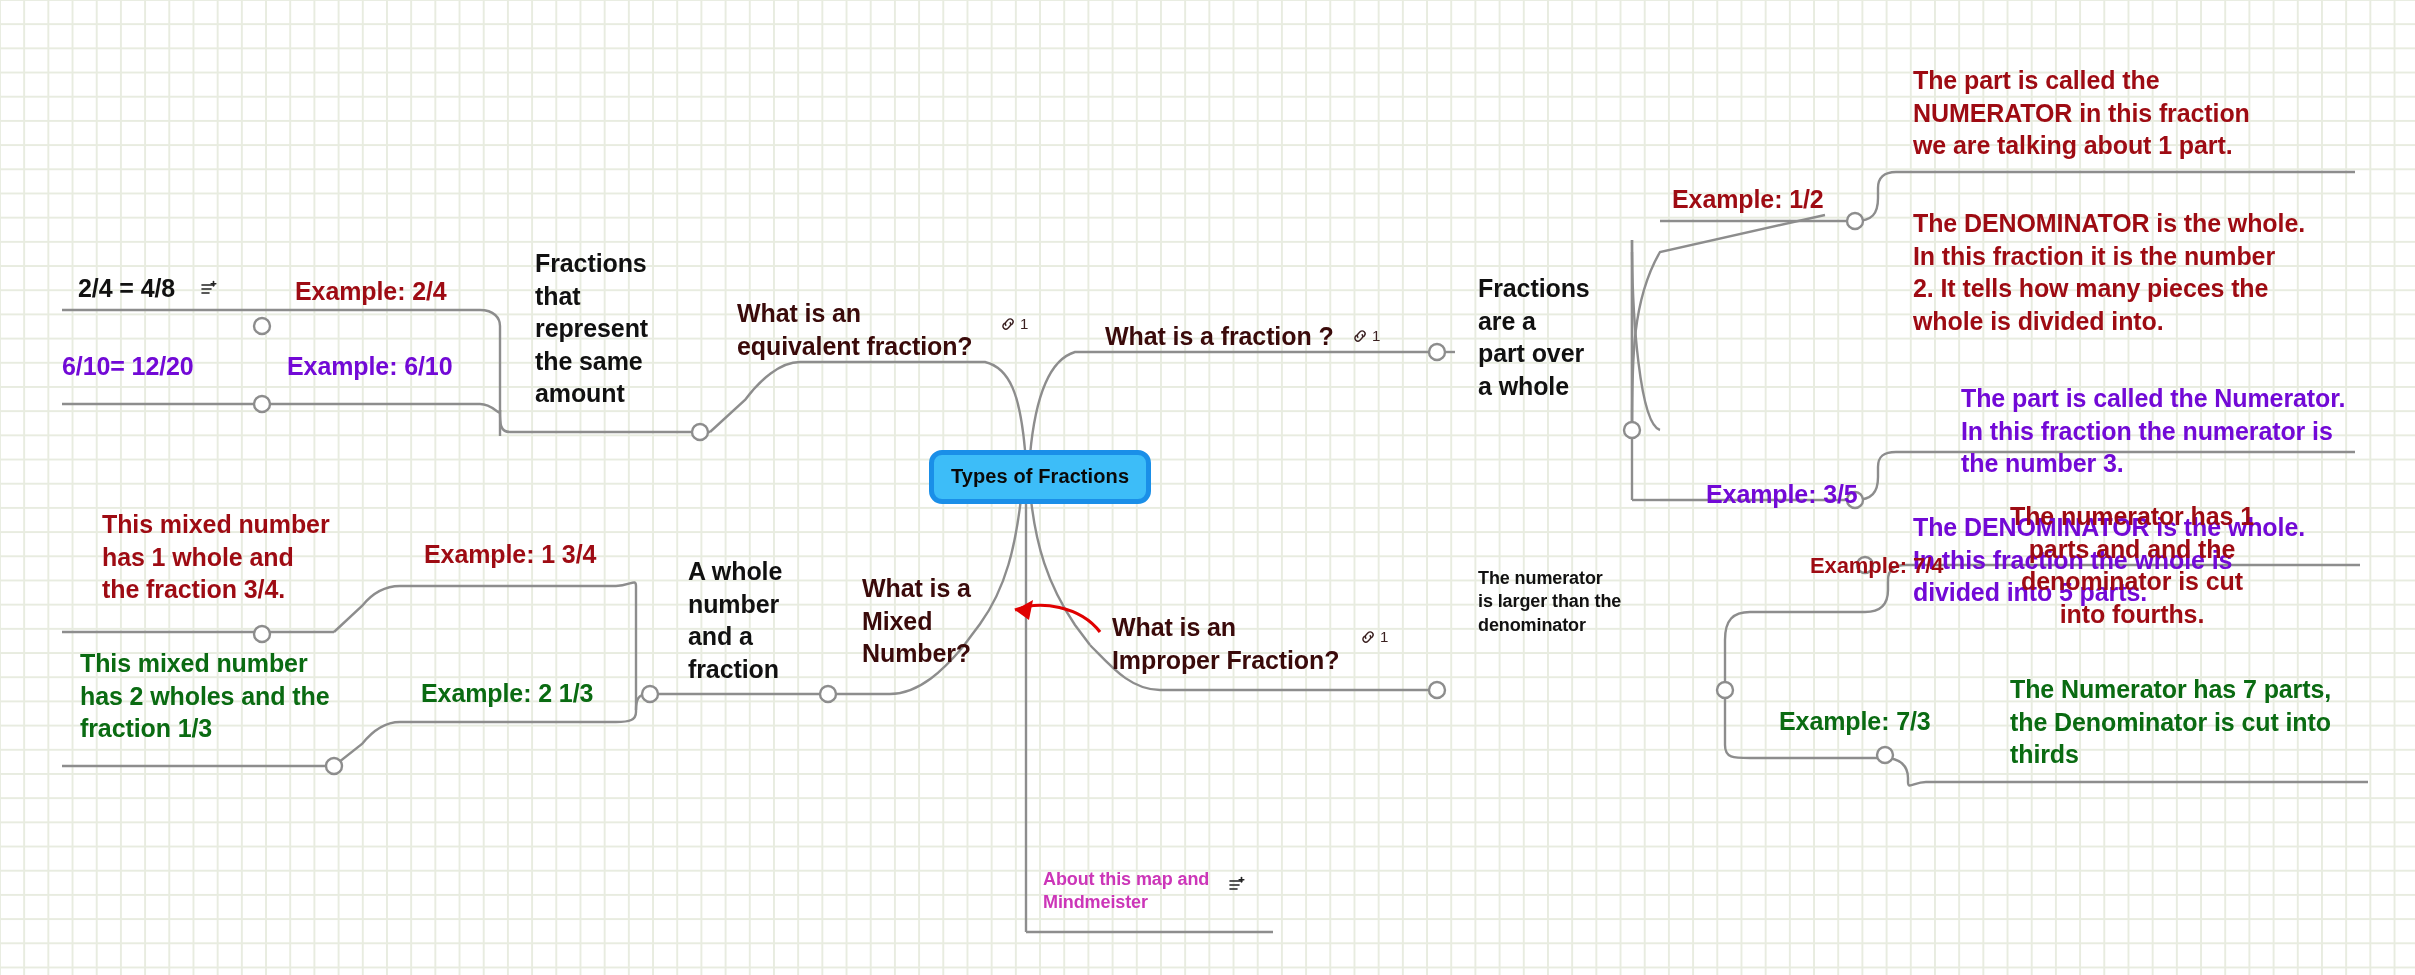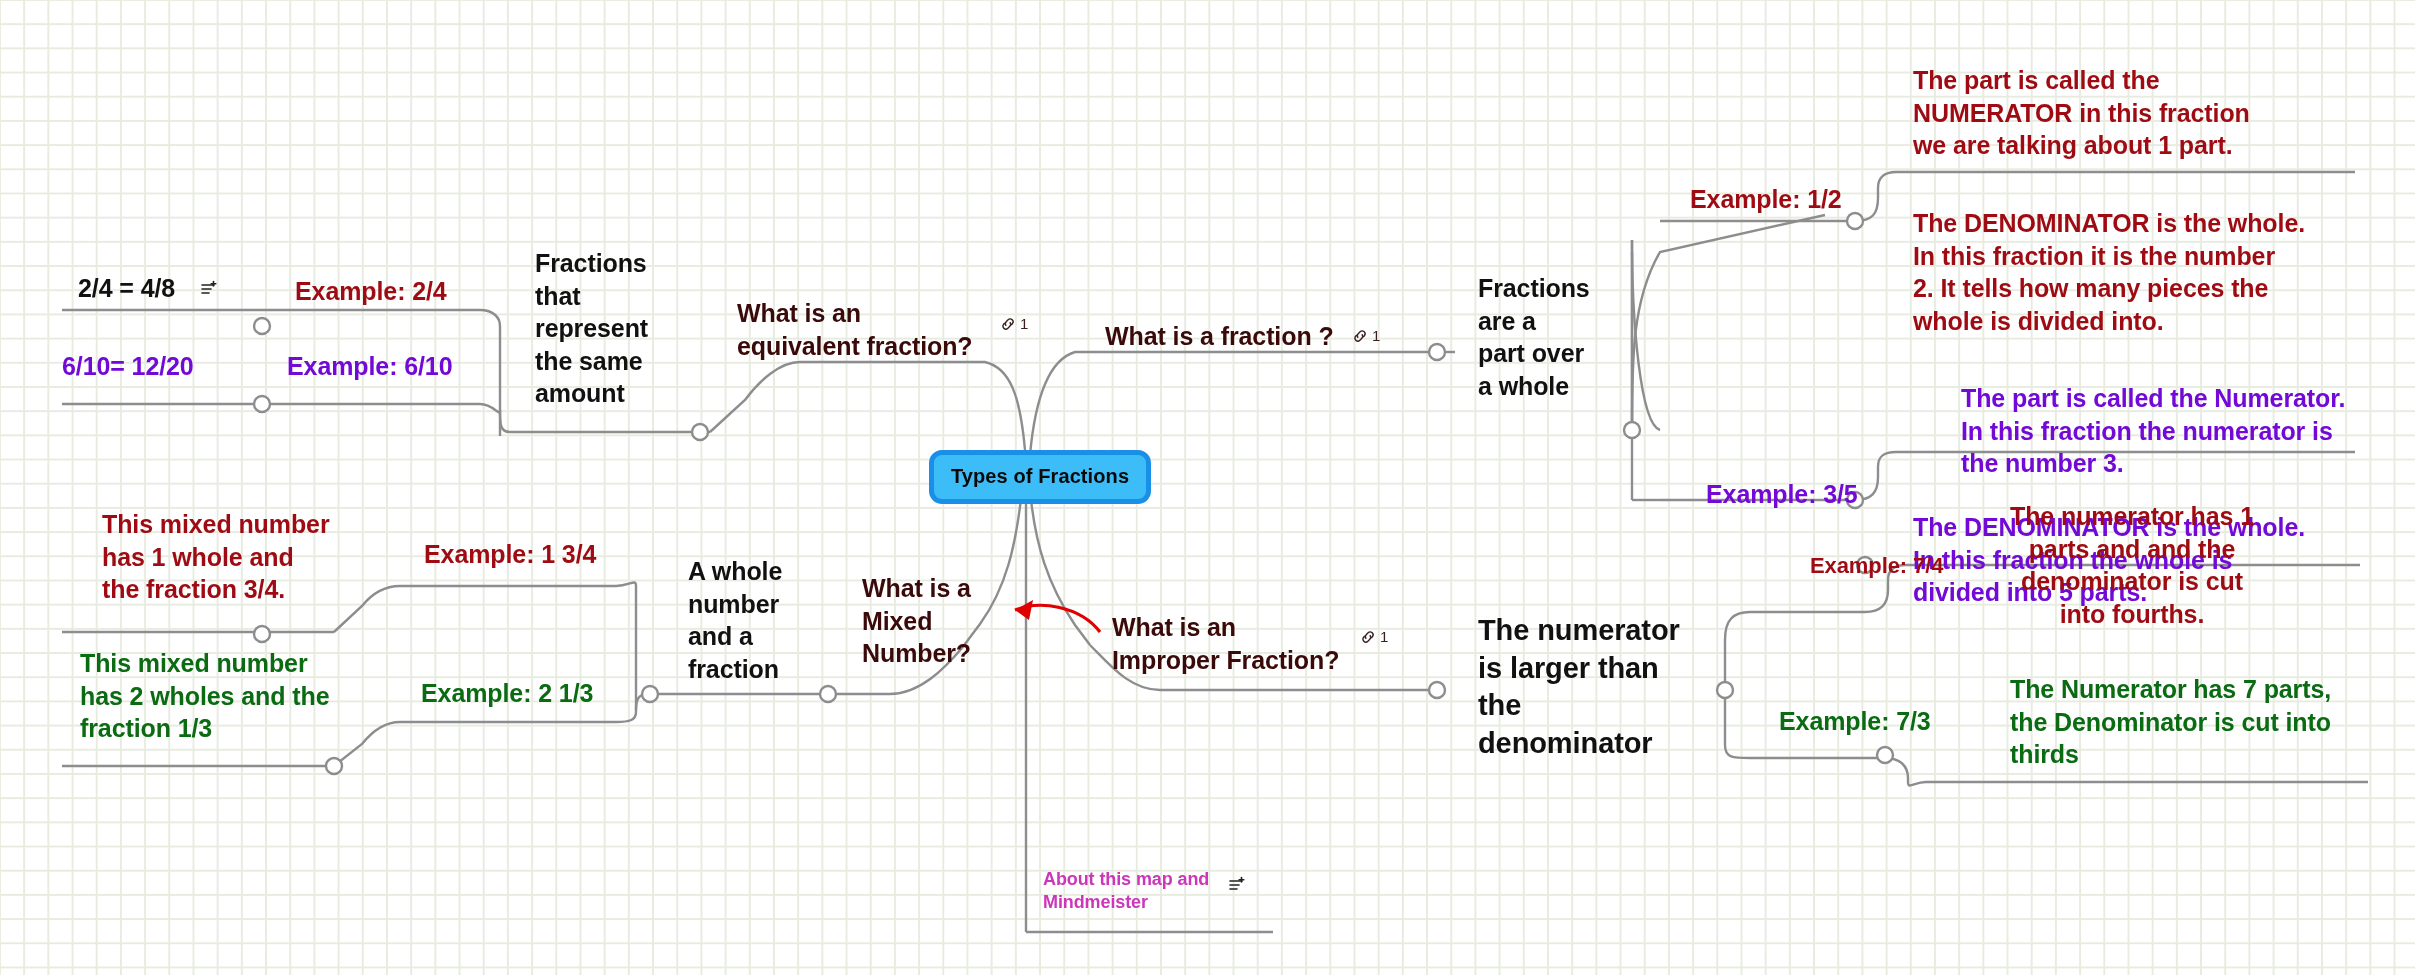--- a/index.html
+++ b/index.html
@@ -212,21 +212,21 @@
         </g>
       </svg>
     <span>1</span>
   </span>
 
   <div class="node" style="left:1478px;top:272px;font-size:25px;color:#111111;width:160px;">Fractions
 are a
 part over
 a whole</div>
 
-  <div class="node" style="left:1672px;top:183px;font-size:25px;color:#9e0b13;margin-left:18px;">Example: 1/2</div>
+  <div class="node" style="left:1672px;top:183px;font-size:25px;color:#9e0b13;">Example: 1/2</div>
 
   <div class="node" style="left:1913px;top:64px;font-size:25px;color:#9e0b13;">The part is called the
 NUMERATOR in this fraction
 we are talking about 1 part.</div>
   <div class="node" style="left:1913px;top:207px;font-size:25px;color:#9e0b13;">The DENOMINATOR is the whole.
 In this fraction it is the number
 2. It tells how many pieces the
 whole is divided into.</div>
 
   <div class="node" style="left:1670px;top:478px;font-size:25px;color:#7209d6;padding-left:36px;">Example: 3/5</div>
@@ -243,21 +243,21 @@
   <span class="lnk" style="left:1360px;top:628px;">
     <svg width="16" height="16" viewBox="0 0 16 16">
         <g fill="none" stroke="#3a2020" stroke-width="1.4">
       <path d="M6.2 9.8 C5 8.6 5 6.9 6.2 5.7 L8.1 3.8 C9.3 2.6 11 2.6 12.2 3.8 C13.4 5 13.4 6.7 12.2 7.9 L11.2 8.9"></path>
       <path d="M9.8 6.2 C11 7.4 11 9.1 9.8 10.3 L7.9 12.2 C6.7 13.4 5 13.4 3.8 12.2 C2.6 11 2.6 9.3 3.8 8.1 L4.8 7.1"></path>
         </g>
       </svg>
     <span>1</span>
   </span>
 
-  <div class="node" style="left:1478px;top:612px;font-size:29px;color:#111111;width:230px;">The numerator
+  <div class="node" style="left:1478px;top:567px;font-size:18px;color:#111111;width:230px;">The numerator
 is larger than the
 denominator</div>
 
   <div class="node" style="left:1770px;top:552px;font-size:22px;color:#9e0b13;margin-left:40px;">Example: 7/4</div>
 
   <div class="node" style="left:2010px;top:500px;font-size:25px;color:#9e0b13;text-align:center;">The numerator has 1
 parts and and the
 denominator is cut
 into fourths.</div>
 

